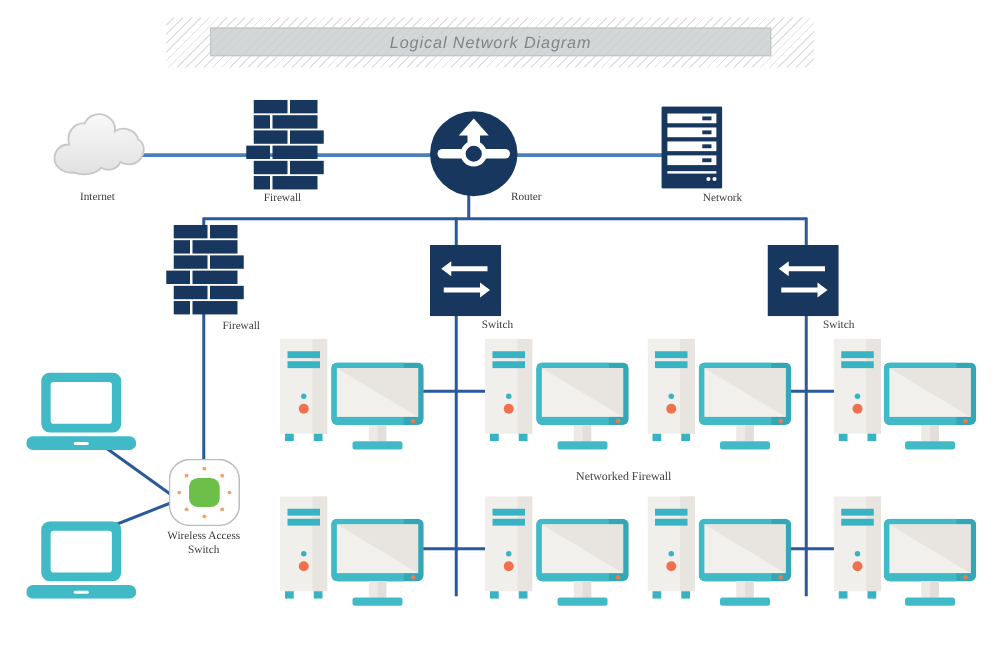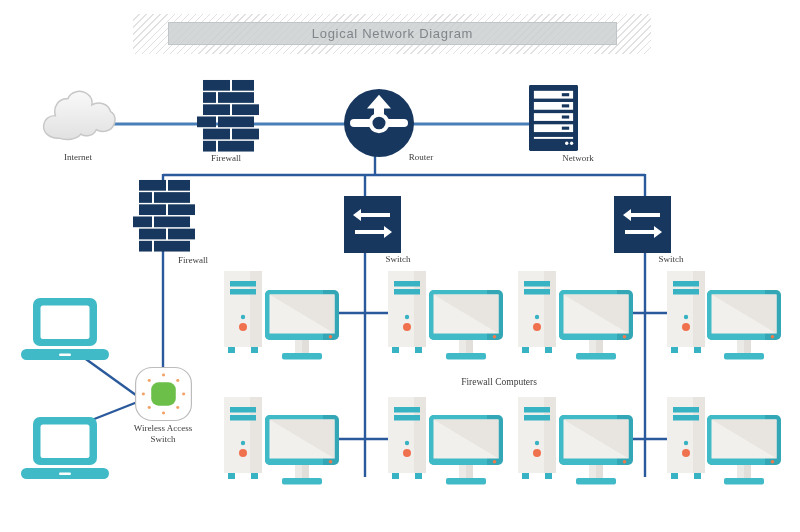--- a/index.html
+++ b/index.html
@@ -15,21 +15,21 @@
     text-align:center;
     font-family:Liberation Serif, serif;
   }
   .banner{
     position:absolute;left:133px;top:14px;width:518px;height:40px;z-index:1;
     background:repeating-linear-gradient(135deg,#ffffff 0px,#ffffff 4px,#e1e1e1 4px,#e1e1e1 5px);
   }
   .banner-inner{
     position:absolute;left:35px;top:8px;width:447px;height:21px;
     background:rgba(203,206,208,0.82);border:1px solid #c2c5c7;
-    display:flex;align-items:center;justify-content:center;
+    display:flex;align-items:center;justify-content:center;font-style:italic;
   }
   .banner-inner span{font-size:13px;letter-spacing:.7px;color:#80858a;}
   #symbols{position:absolute;width:0;height:0;overflow:hidden;}
 </style>
 </head>
 <body>
 
 <div class="canvas">
 
   <svg id="symbols" aria-hidden="true">
@@ -305,15 +305,15 @@
     </div>
 
   <div class="lbl" style="left:38px;top:152px;width:80px">Internet</div>
   <div class="lbl" style="left:186px;top:153px;width:80px">Firewall</div>
   <div class="lbl" style="left:381px;top:152px;width:80px">Router</div>
   <div class="lbl" style="left:538px;top:153px;width:80px">Network</div>
   <div class="lbl" style="left:153px;top:255px;width:80px">Firewall</div>
   <div class="lbl" style="left:358px;top:254px;width:80px">Switch</div>
   <div class="lbl" style="left:631px;top:254px;width:80px">Switch</div>
   <div class="lbl" style="left:124px;top:423px;width:78px">Wireless Access Switch</div>
-  <div class="lbl" style="left:429px;top:377px;width:140px;font-size:9.5px">Firewall Computers</div>
+  <div class="lbl" style="left:429px;top:377px;width:140px;font-size:9.5px">Networked Firewall</div>
 
 </div>
 
 </body></html>

